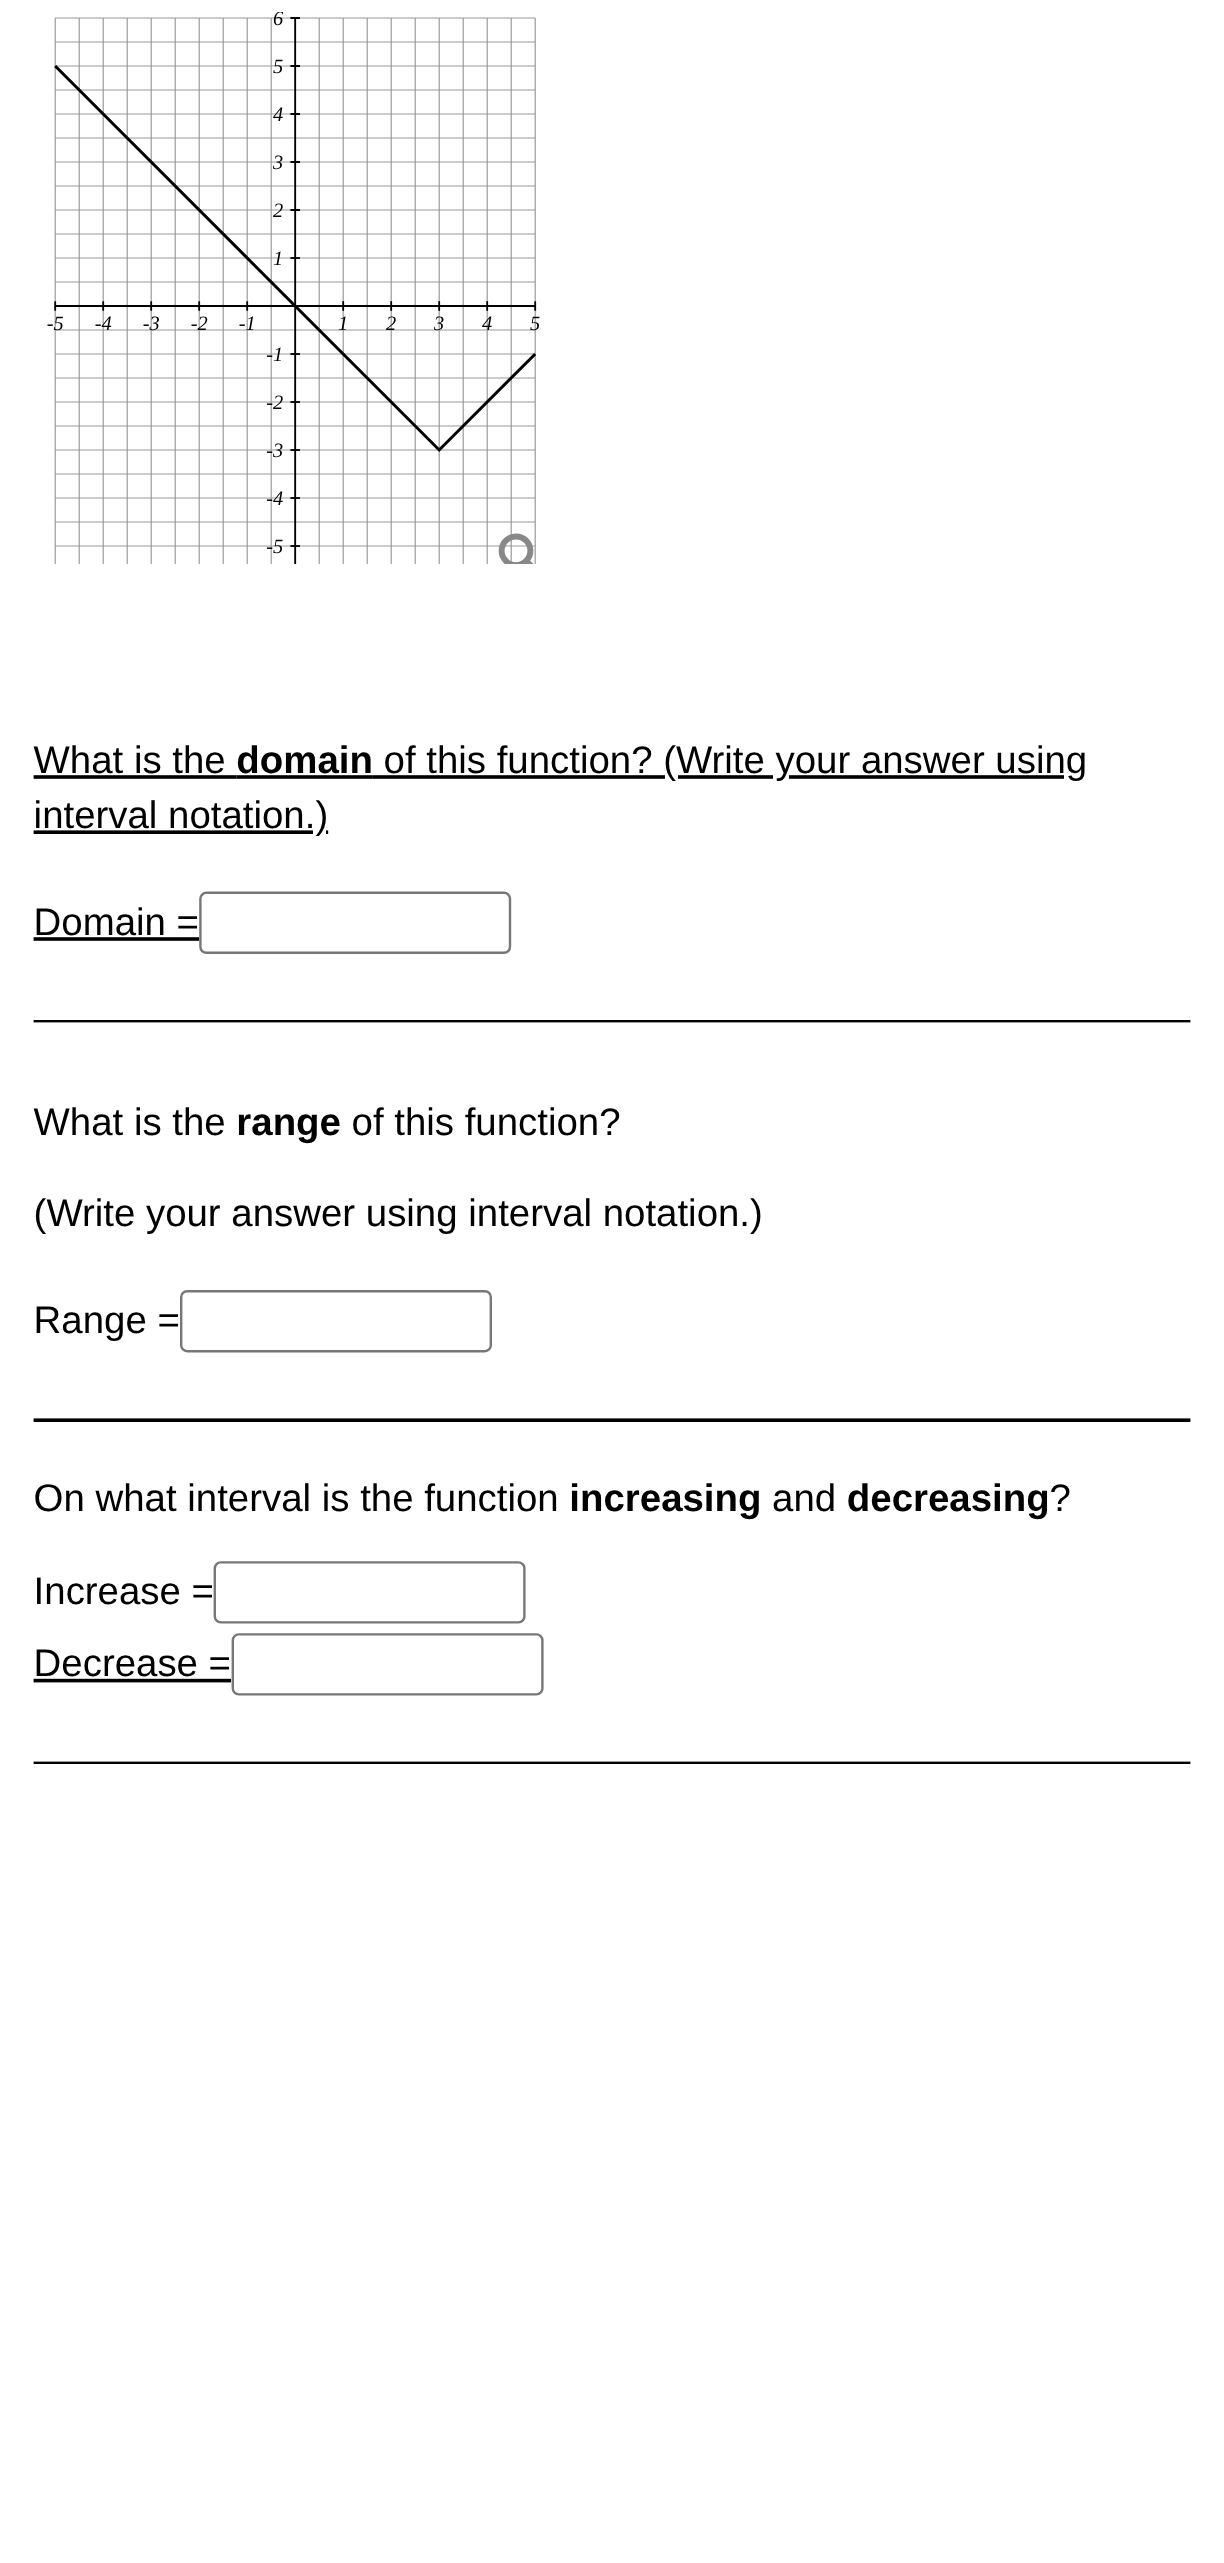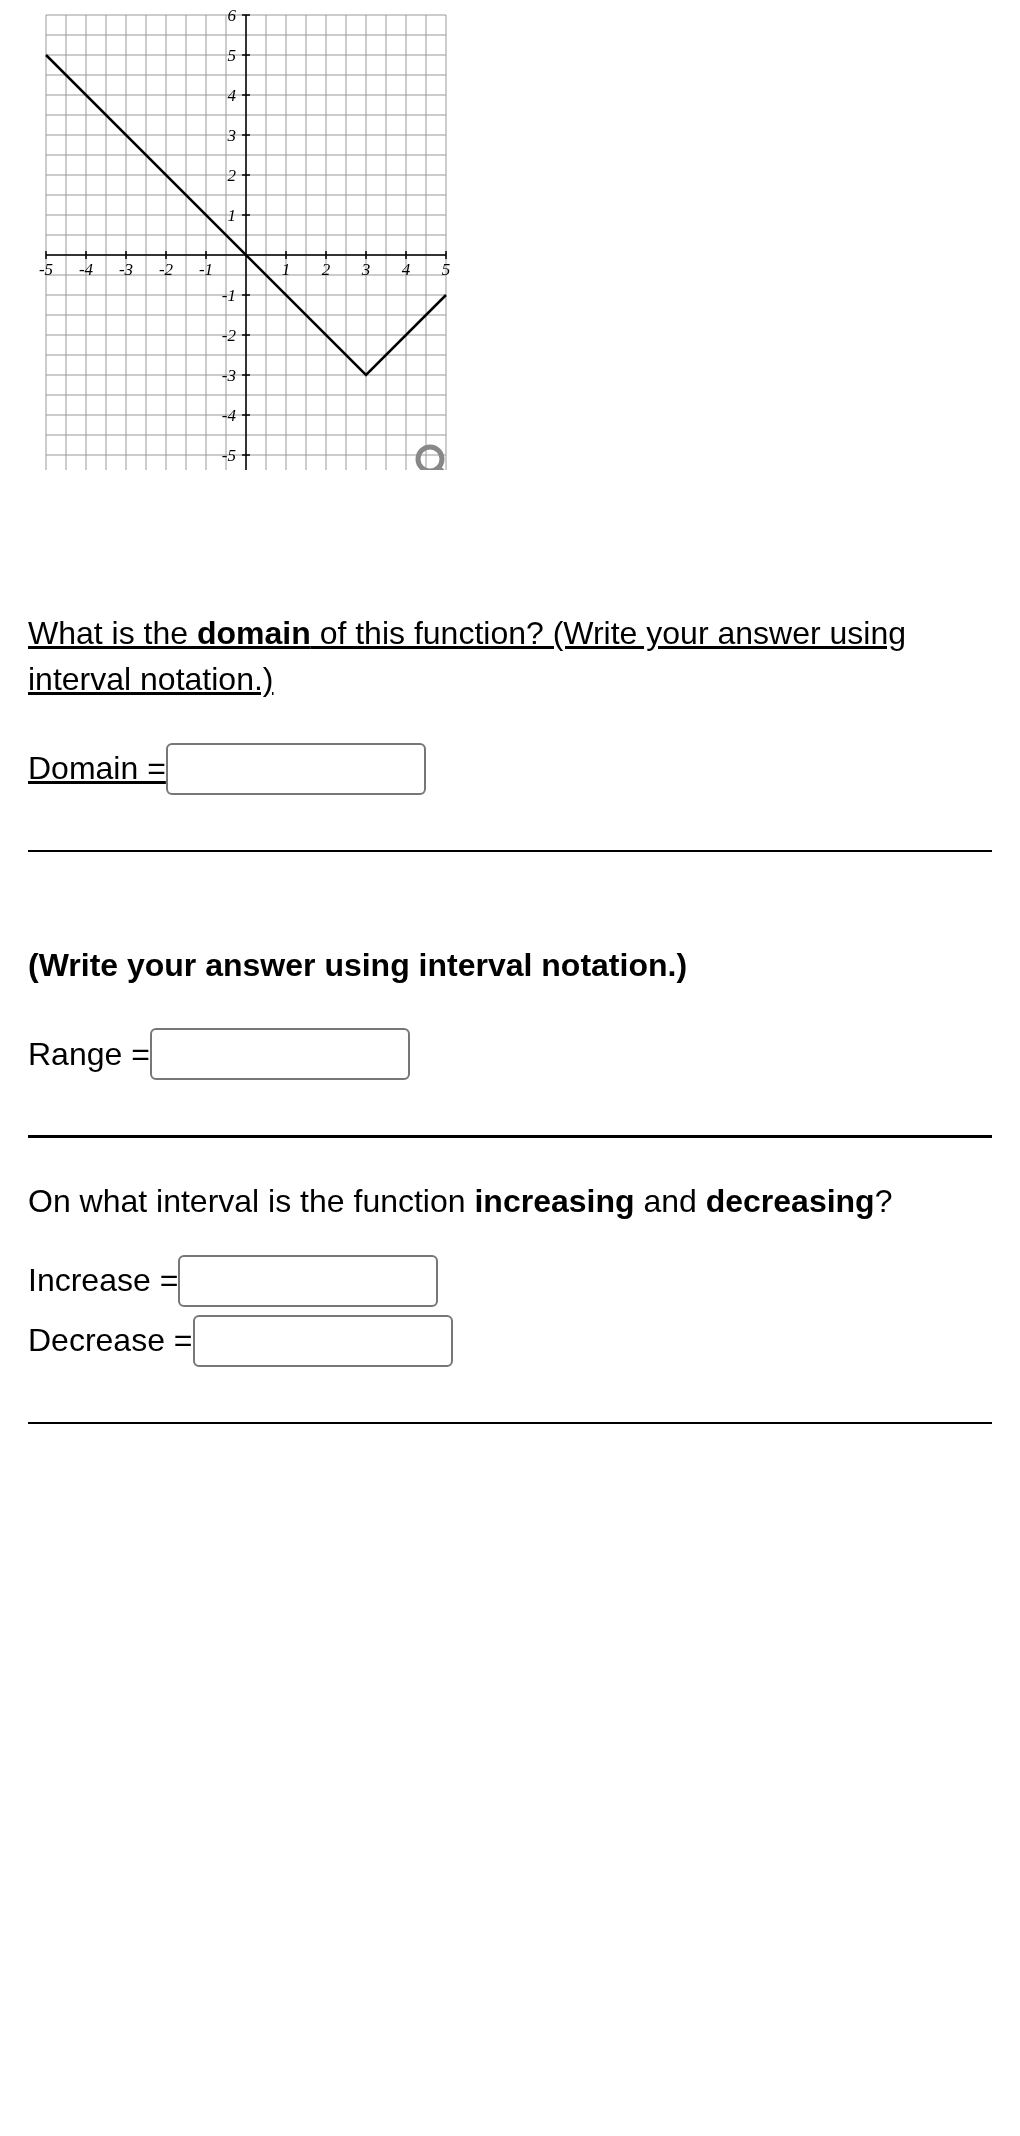--- a/index.html
+++ b/index.html
@@ -23,21 +23,20 @@
     padding-bottom: 20px;
   }
   .q-text {
     line-height: 1.45;
     margin-bottom: 40px;
   }
   .sub-text {
     line-height: 1.45;
     margin-top: 30px;
     margin-bottom: 40px;
-    font-weight: bold;
   }
   .answer-row {
     display: flex;
     align-items: center;
     margin-top: 30px;
     margin-bottom: 25px;
   }
   .answer-input {
     width: 260px;
     height: 52px;
@@ -175,35 +174,38 @@
       <span>What is the </span><span class="bold">domain</span><span> of this function? (Write your answer using interval notation.)</span>
     </div>
     <div class="answer-row">
       <span>Domain = </span>
       <input type="text" class="answer-input" style="">
     </div>
   </div>
   <hr class="div">
 
   <div class="q-section">
+    <div class="q-text" style="margin-bottom:10px;">
+      <span>What is the </span><span class="bold">range</span><span> of this function?</span>
+    </div>
     <div class="sub-text">(Write your answer using interval notation.)</div>
     <div class="answer-row">
       <span>Range = </span>
       <input type="text" class="answer-input" style="">
     </div>
   </div>
   <hr class="div" style="border-top-width:3px;">
 
   <div class="q-section" style="padding-top:40px;">
     <div class="q-text" style="margin-bottom:10px;">
       <span>On what interval is the function </span><span class="bold">increasing</span><span> and </span><span class="bold">decreasing</span><span>?</span>
     </div>
     <div class="answer-row" style="margin-bottom:8px;">
       <span>Increase = </span>
       <input type="text" class="answer-input" style="">
     </div>
-    <div class="answer-row" style="margin-top:6px;">
+    <div class="answer-row" style="margin-top:6px;text-decoration:underline;">
       <span>Decrease = </span>
       <input type="text" class="answer-input" style="">
     </div>
   </div>
   <hr class="div">
 </div>
 
 </body></html>

